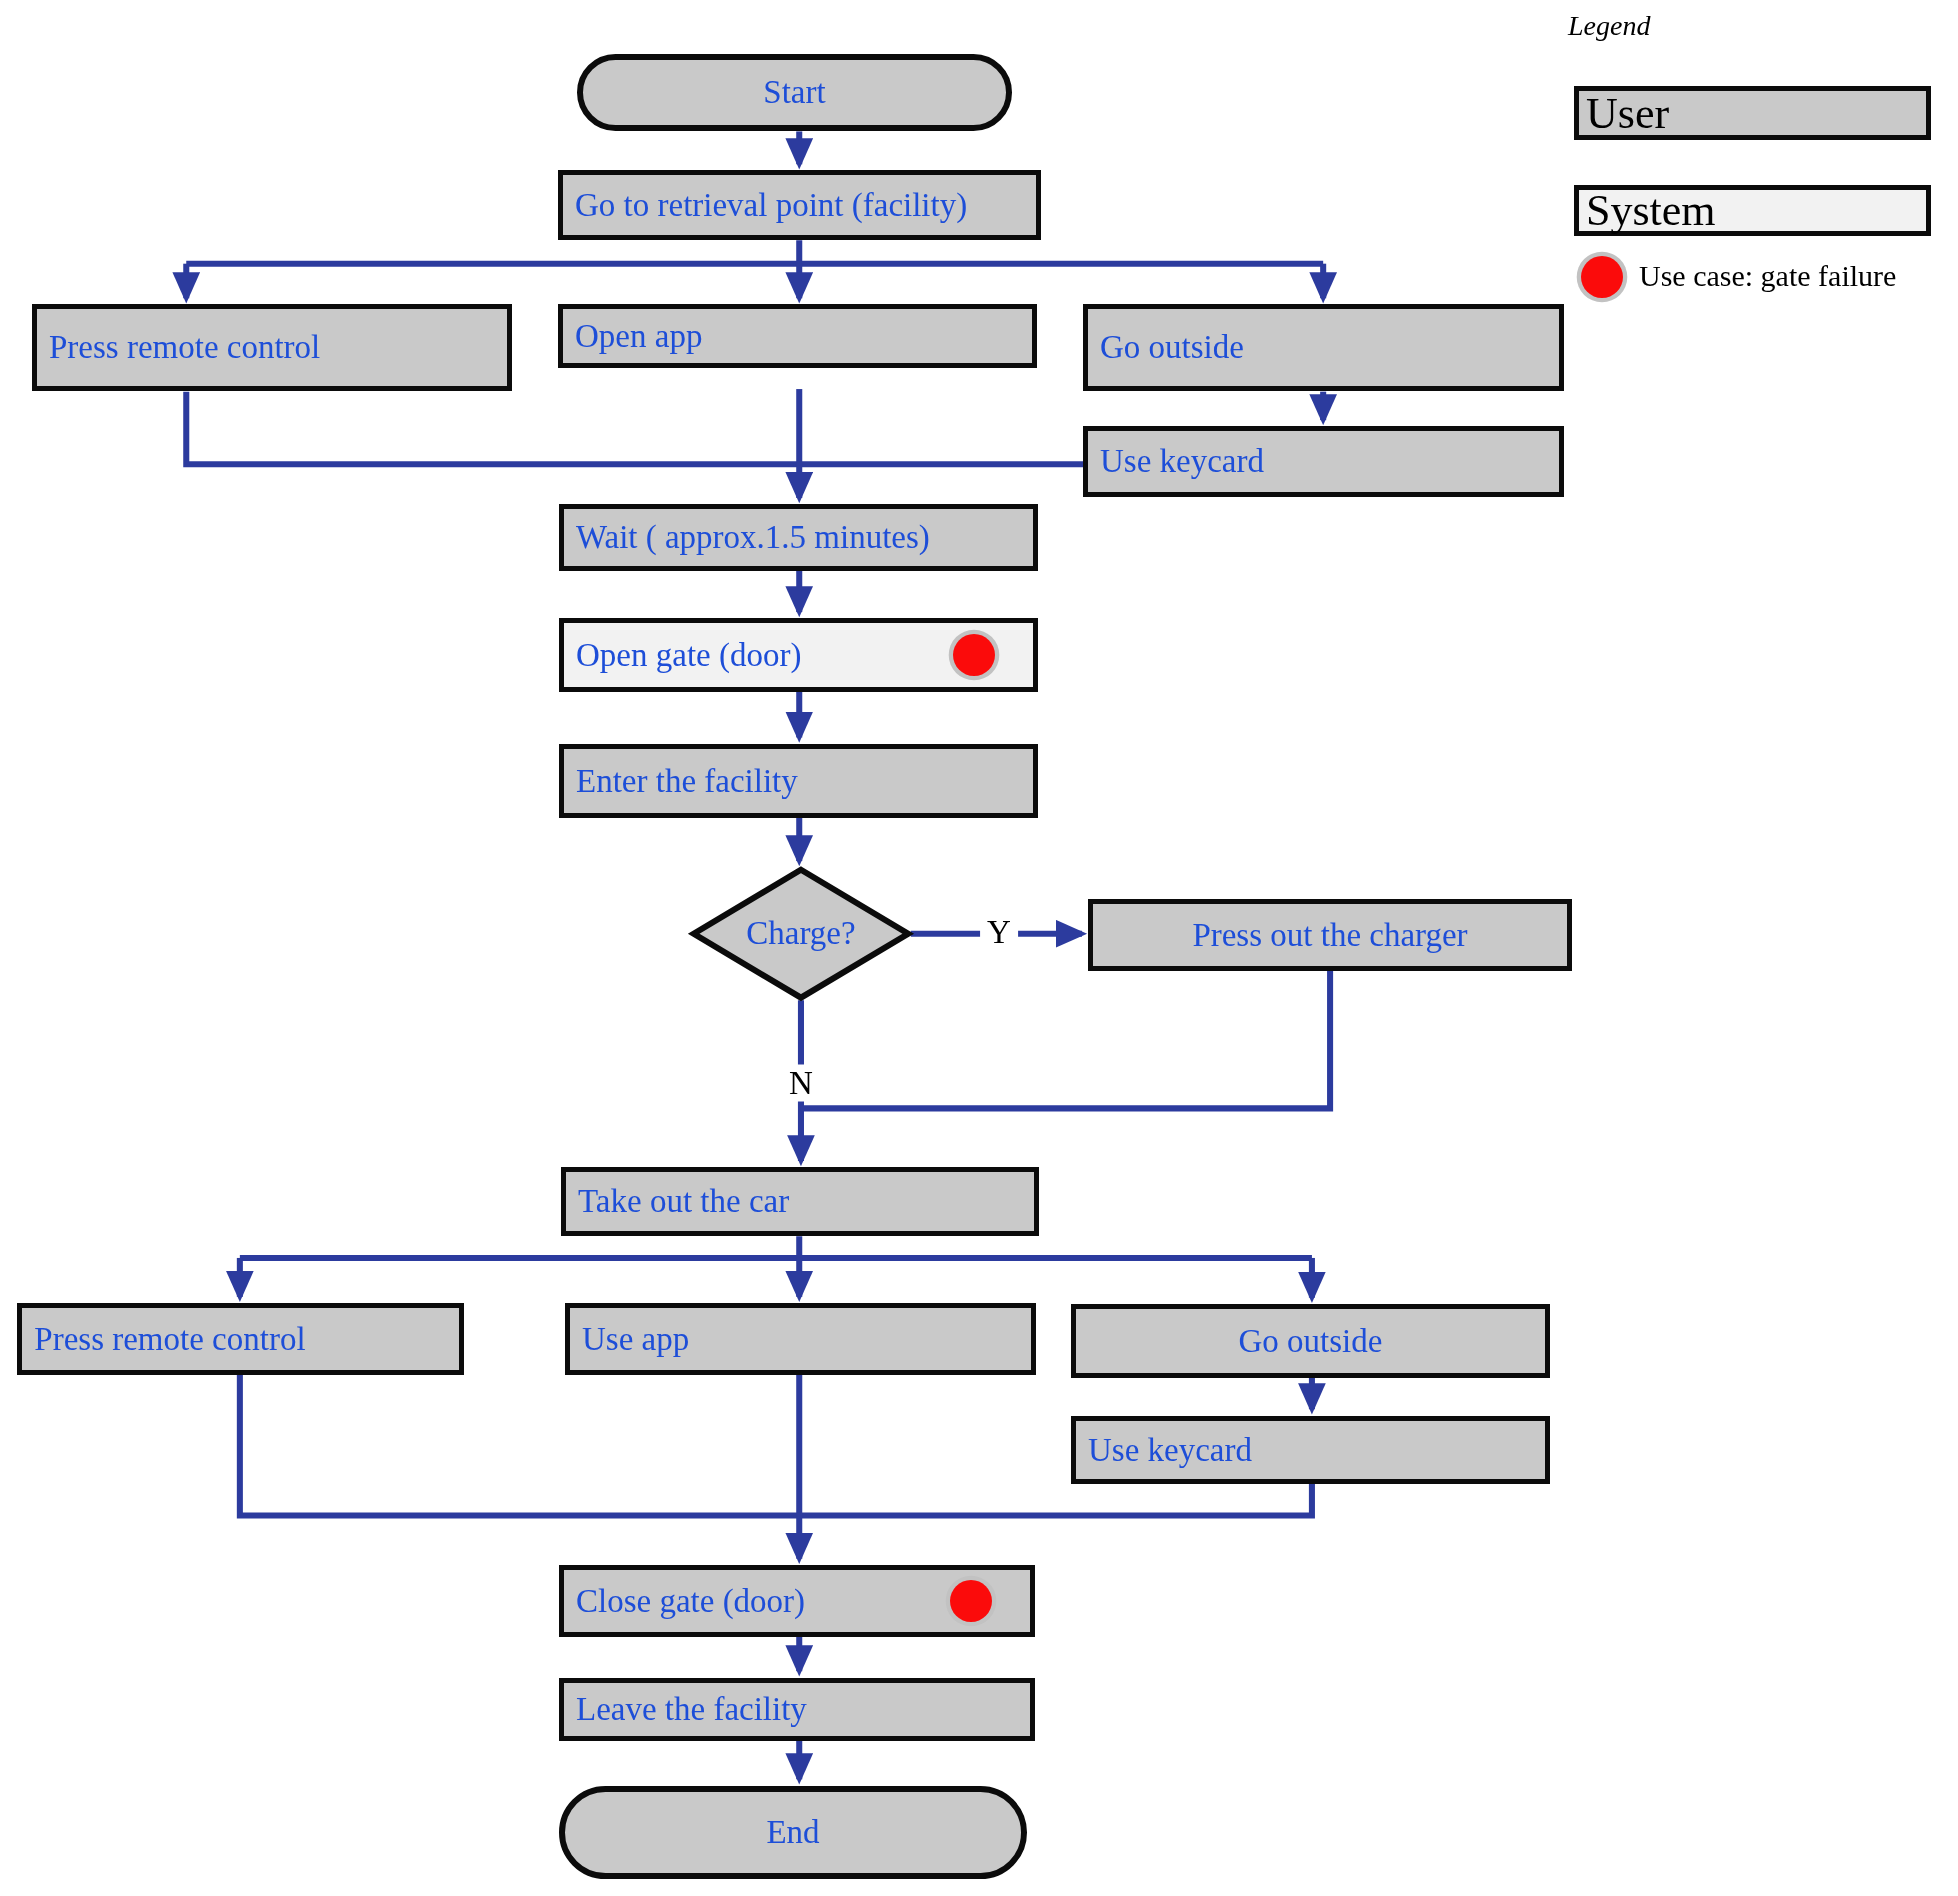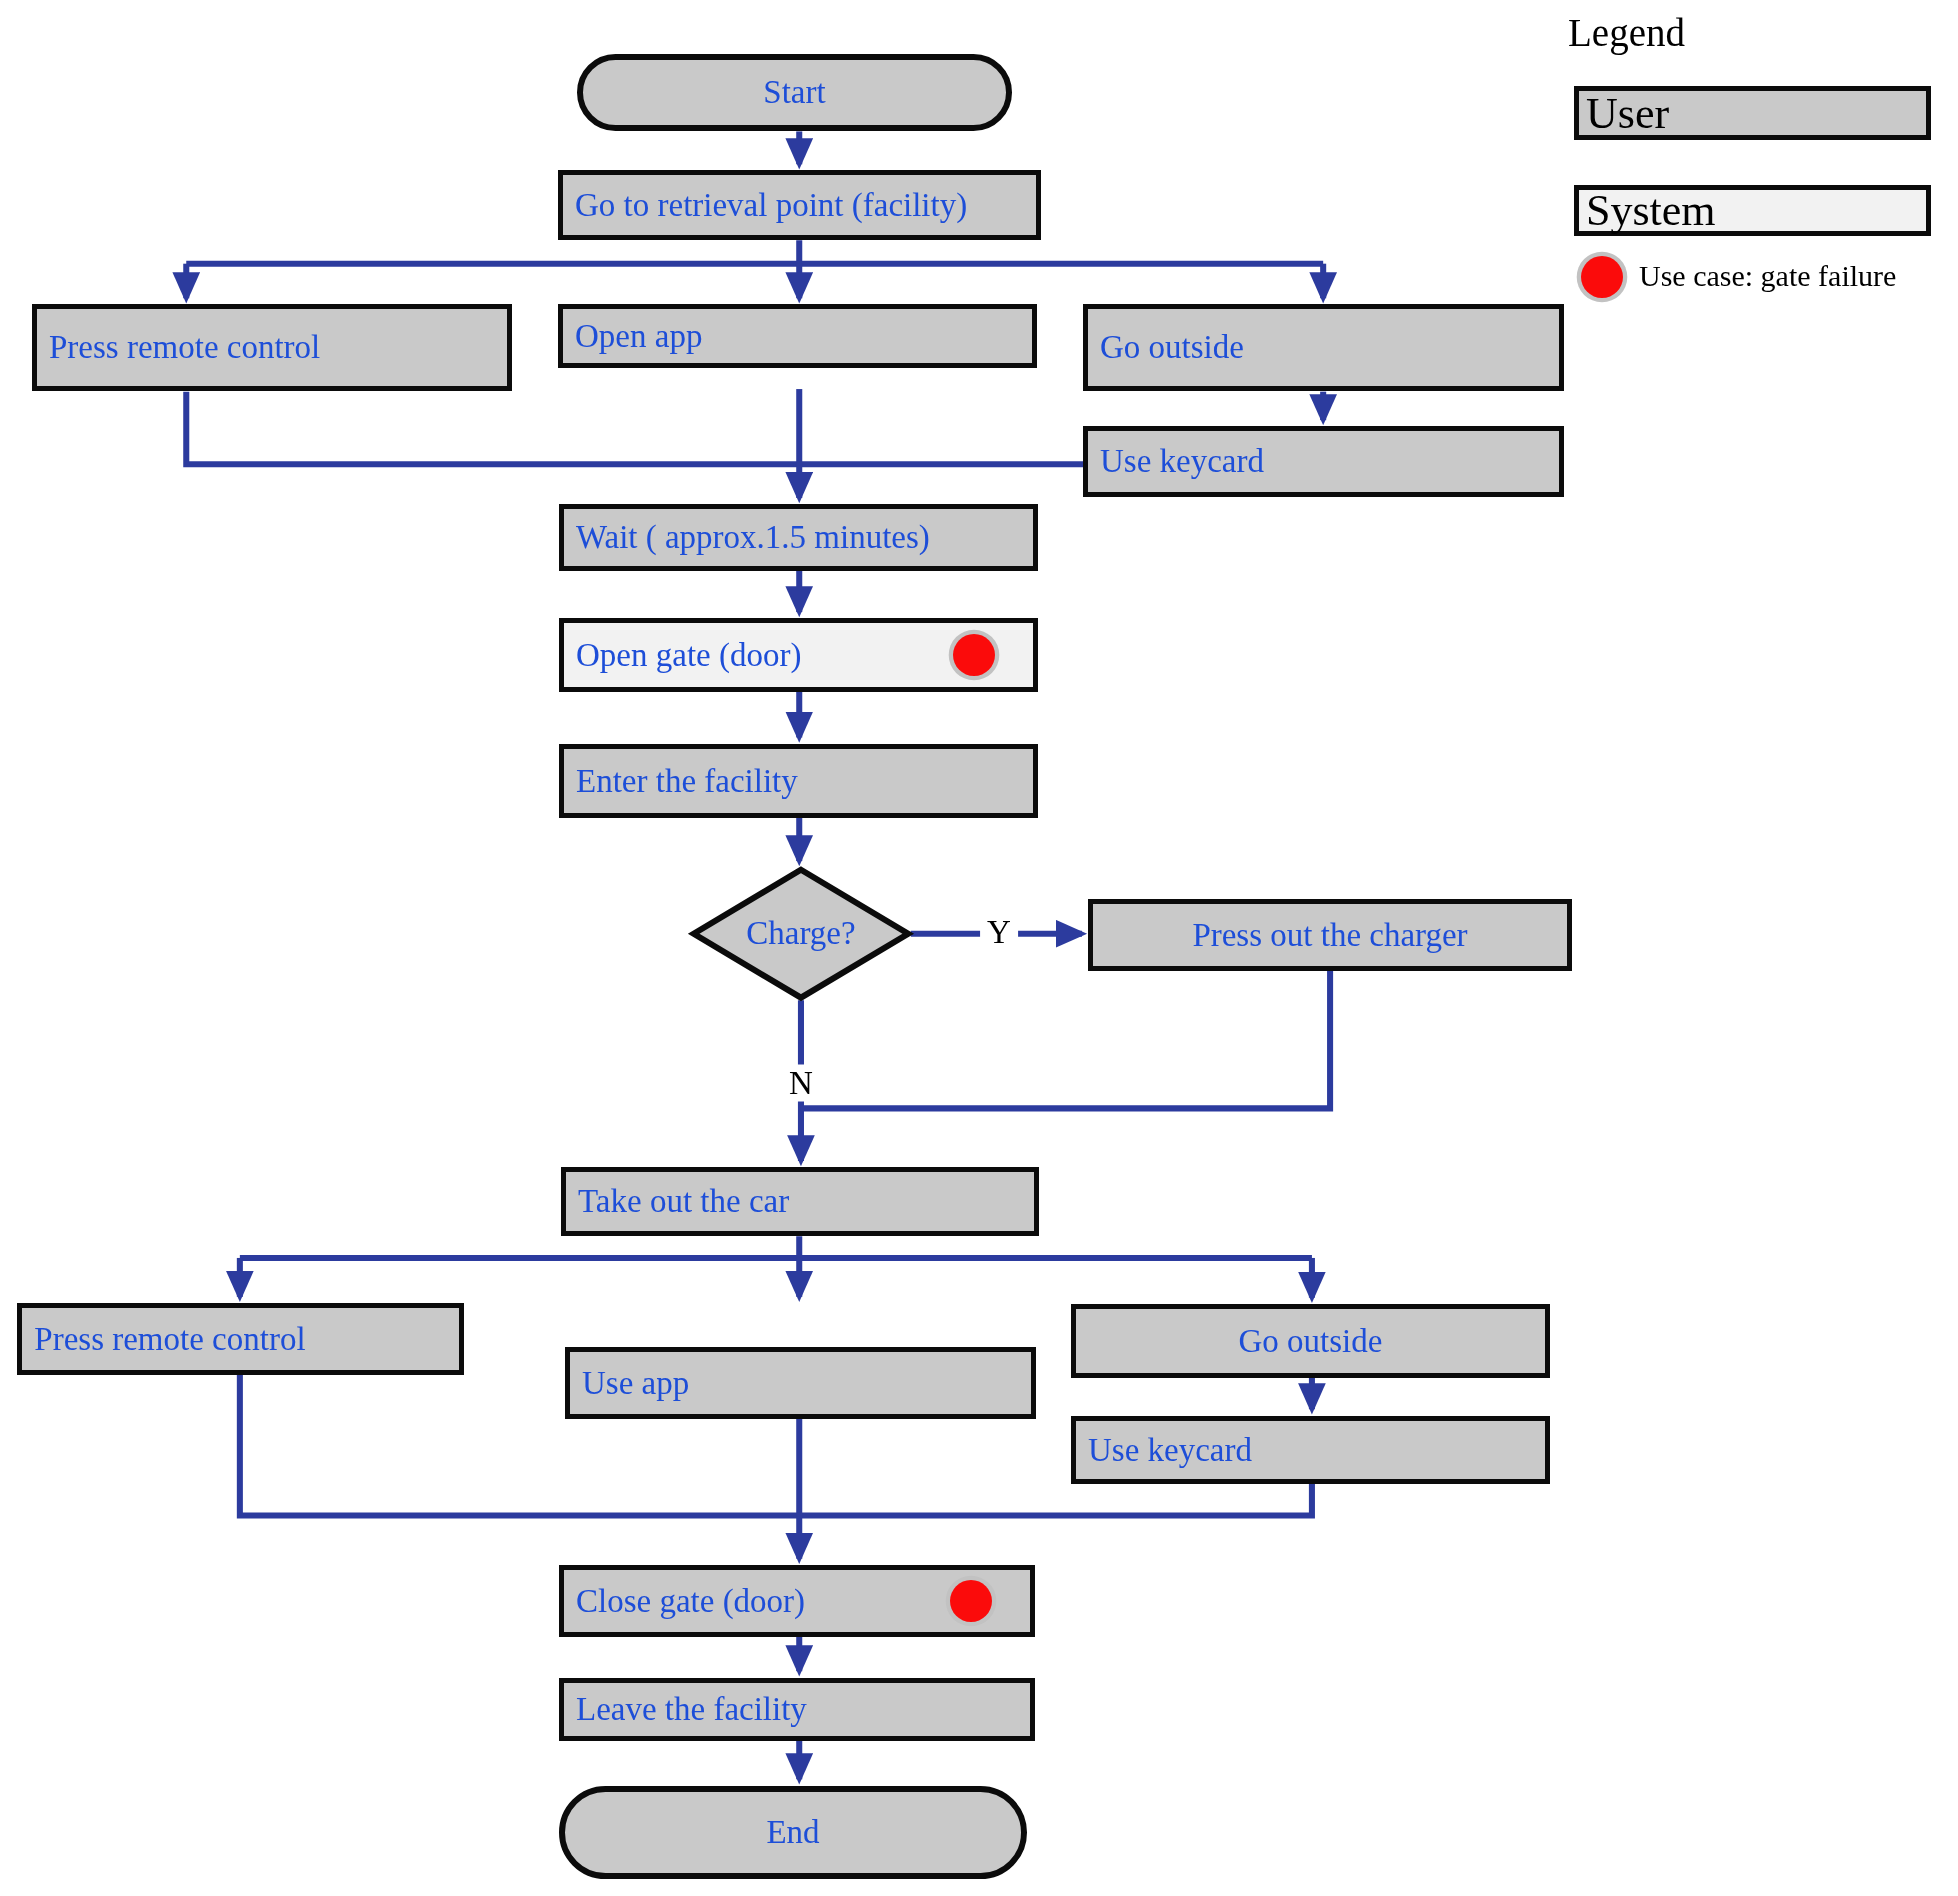--- a/index.html
+++ b/index.html
@@ -56,21 +56,22 @@
     transform:translate(-50%,-50%);
     background:#ffffff;
     padding:0 7px;
     font-size:33px;
     color:#000;
   }
   
   .legend-title{
     position:absolute;
     left:1568px; top:10.4px;
-    font-size:39px;
+    font-size:28px;
+    font-style:italic;
     color:#000;
   }
   .legend-box{
     position:absolute;
     left:1574px;
     width:357px;
     box-sizing:border-box;
     border:5.2px solid #0b0b0b;
     display:flex;
     align-items:center;
@@ -166,21 +167,21 @@
       </div>
       <div class="node kind-user center" style="left: 1088px; top: 899px; width: 484px; height: 72px;">
         <span>Press out the charger</span>
       </div>
       <div class="node kind-user" style="left: 561px; top: 1167px; width: 478px; height: 69px;">
         <span>Take out the car</span>
       </div>
       <div class="node kind-user" style="left: 17.3px; top: 1303px; width: 447px; height: 72px;">
         <span>Press remote control</span>
       </div>
-      <div class="node kind-user" style="left: 565px; top: 1303px; width: 471px; height: 72px; margin-top: 44px;">
+      <div class="node kind-user" style="left: 565px; top: 1303px; width: 471px; height: 72px;">
         <span>Use app</span>
       </div>
       <div class="node kind-user center" style="left: 1071px; top: 1304px; width: 479px; height: 74px;">
         <span>Go outside</span>
       </div>
       <div class="node kind-user" style="left: 1071px; top: 1416px; width: 479px; height: 68px;">
         <span>Use keycard</span>
       </div>
       <div class="node kind-user" style="left: 559px; top: 1565px; width: 476px; height: 72px;">
         <span>Close gate (door)</span>

